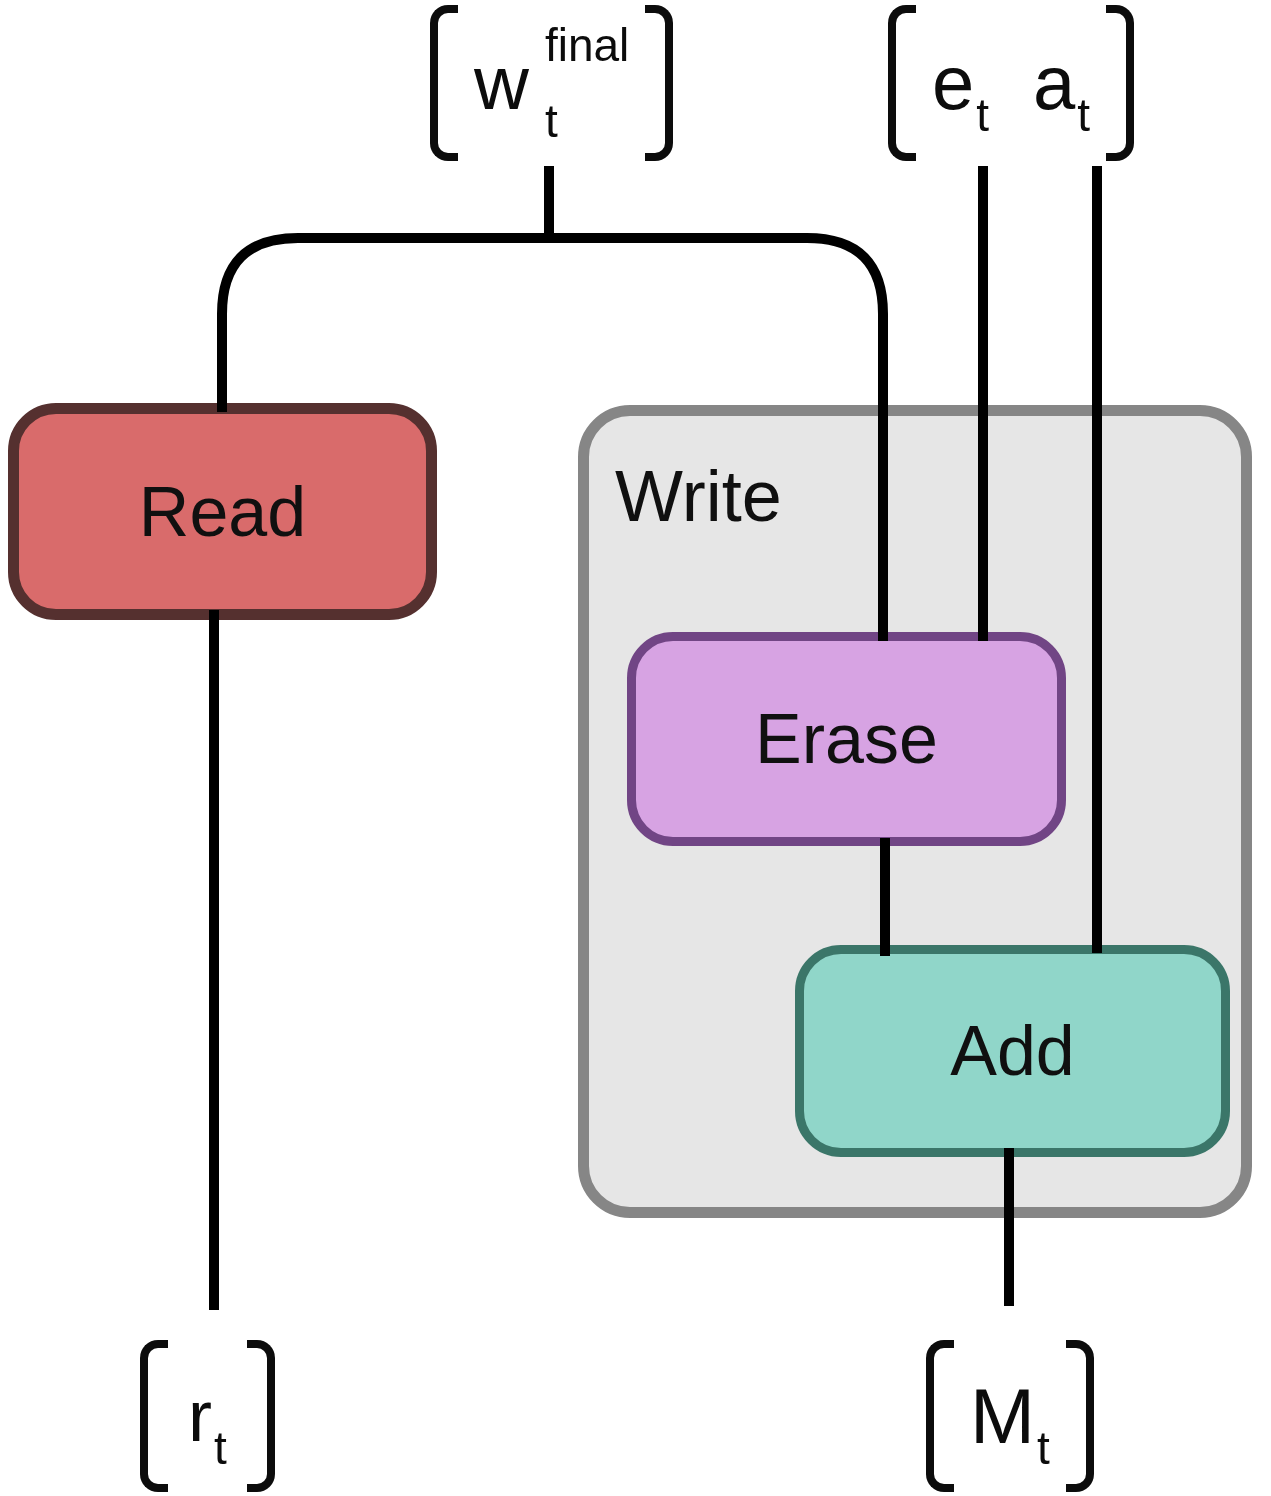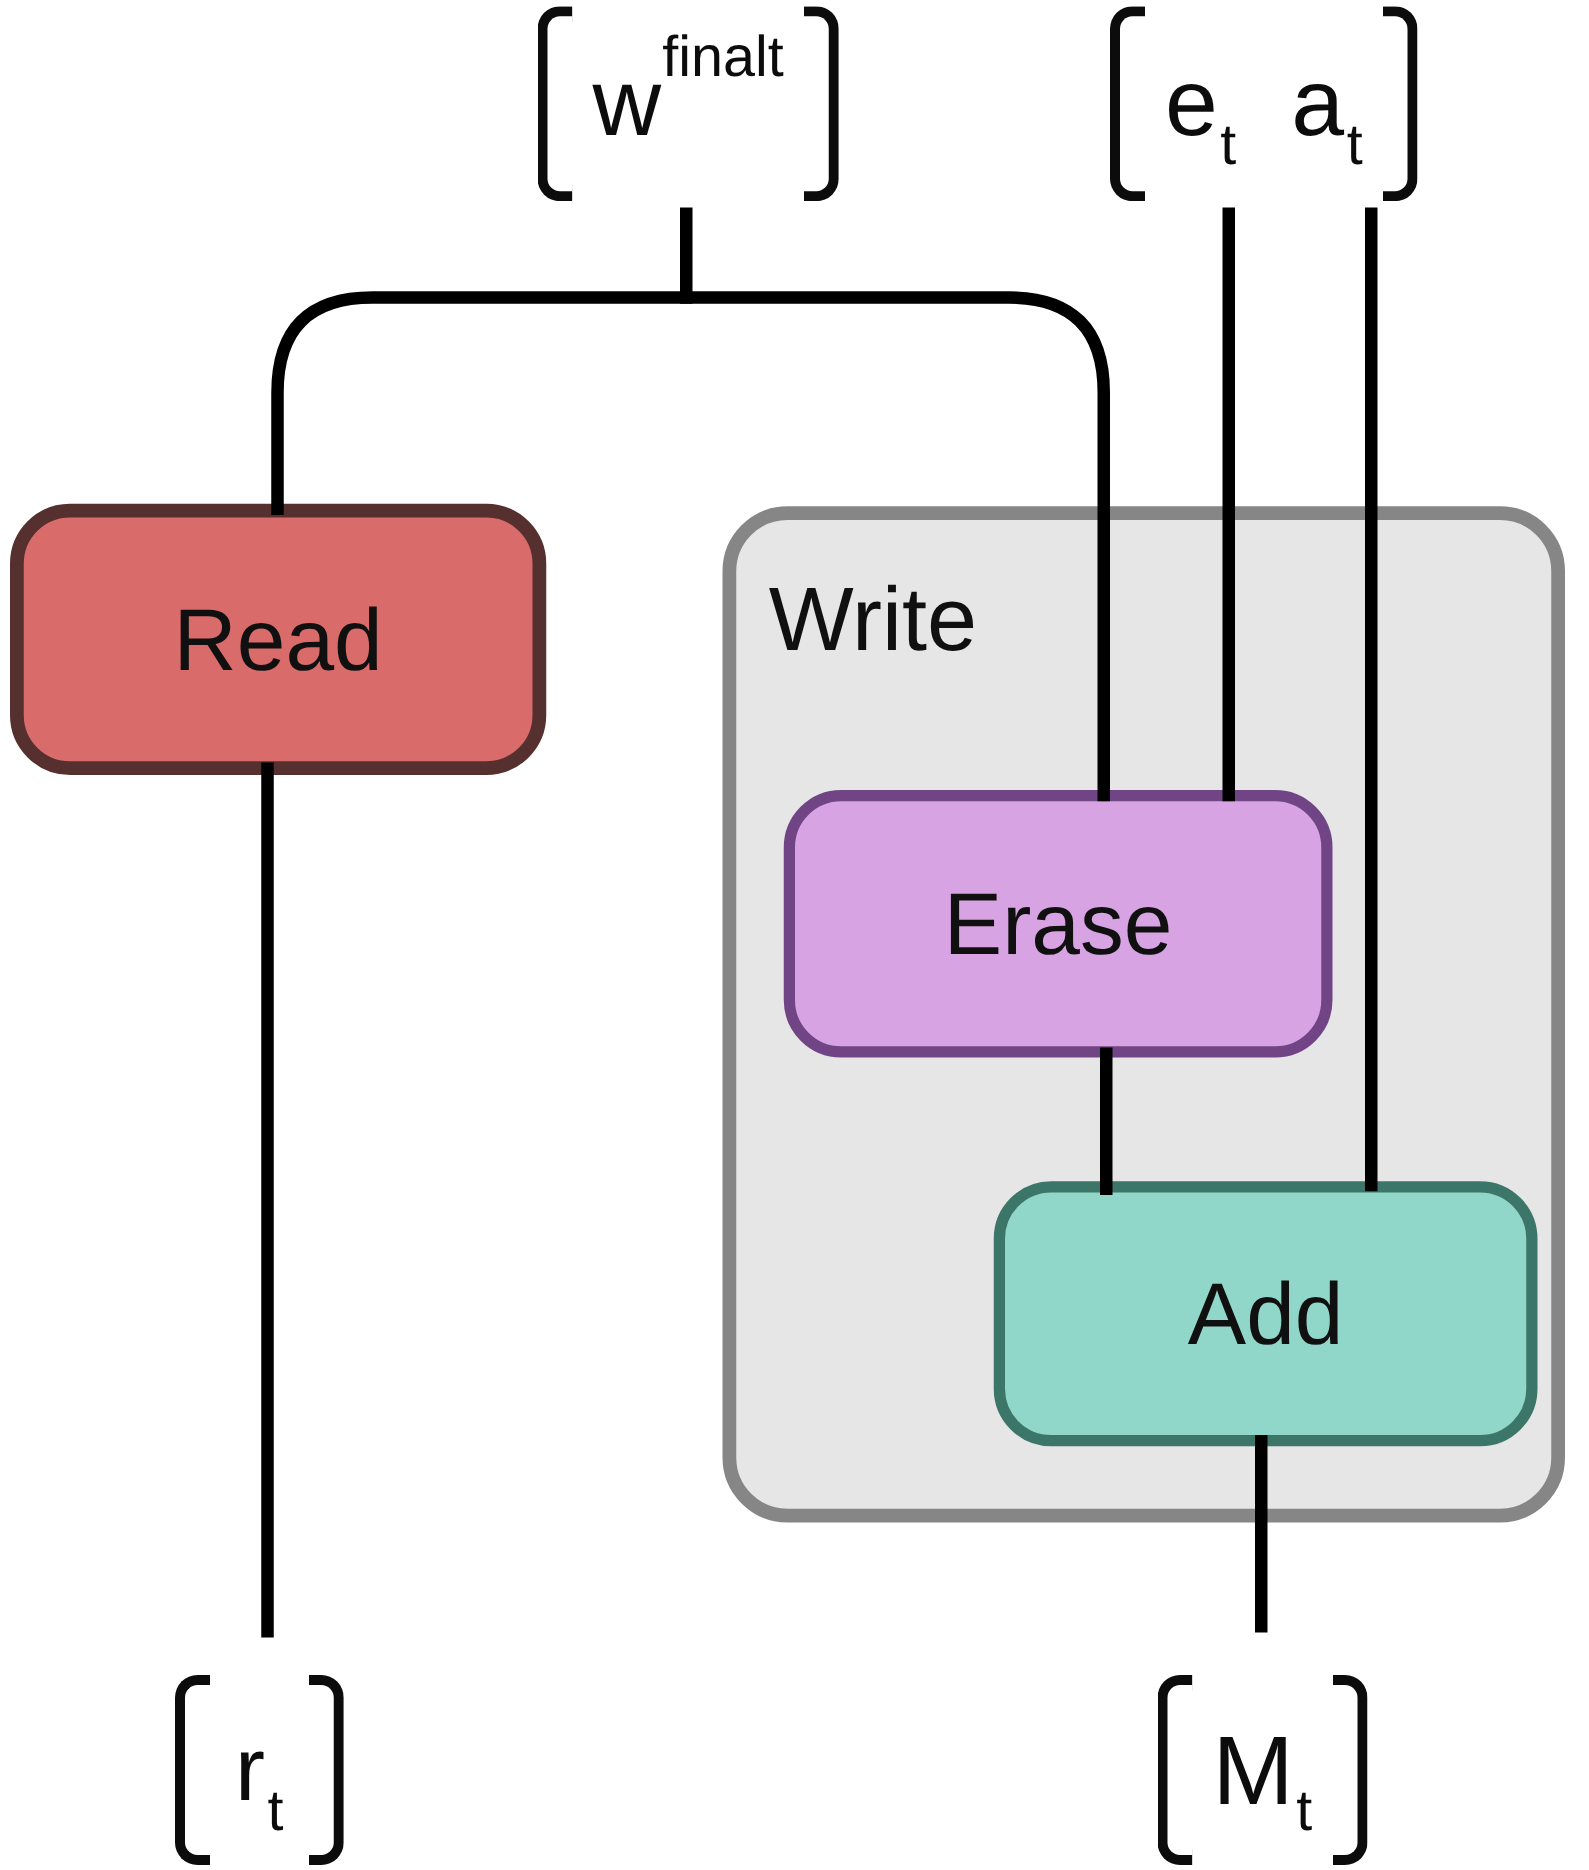--- a/index.html
+++ b/index.html
@@ -55,22 +55,22 @@
   .bracket { width:28px; box-sizing:border-box; border:8px solid #0c0c0c; }
   .bracket.left  { border-right:none; border-radius:18px 0 0 18px; }
   .bracket.right { border-left:none;  border-radius:0 18px 18px 0; }
   .mathbody {
     display:flex; align-items:center; padding:0 16px;
     font-size:76px; line-height:1;
   }
   .pair { display:flex; align-items:center; }
   .msub { font-size:46px; line-height:1; display:inline-block; transform:translateY(32px); margin-left:2px; }
   .stack {
-    display:inline-flex; flex-direction:row; justify-content:space-between;
-    height:122px; font-size:46px; line-height:1; margin-left:1px;
+    display:inline-flex; flex-direction:column; justify-content:space-between;
+    height:122px; font-size:46px; line-height:1; margin-left:16px;
   }
   .label-w  { left:430px; top:5px;    height:156px; }
   .label-ea { left:888px; top:5px;    height:156px; }
   .label-ea .pair + .pair { margin-left:44px; }
   .label-r  { left:140px; top:1340px; height:152px; }
   .label-r .mathbody { font-size:72px; padding:0 20px; }
   .label-m  { left:926px; top:1340px; height:152px; }
   .label-m .mathbody { font-size:78px; padding:0 16px; }
 </style>
 </head>

